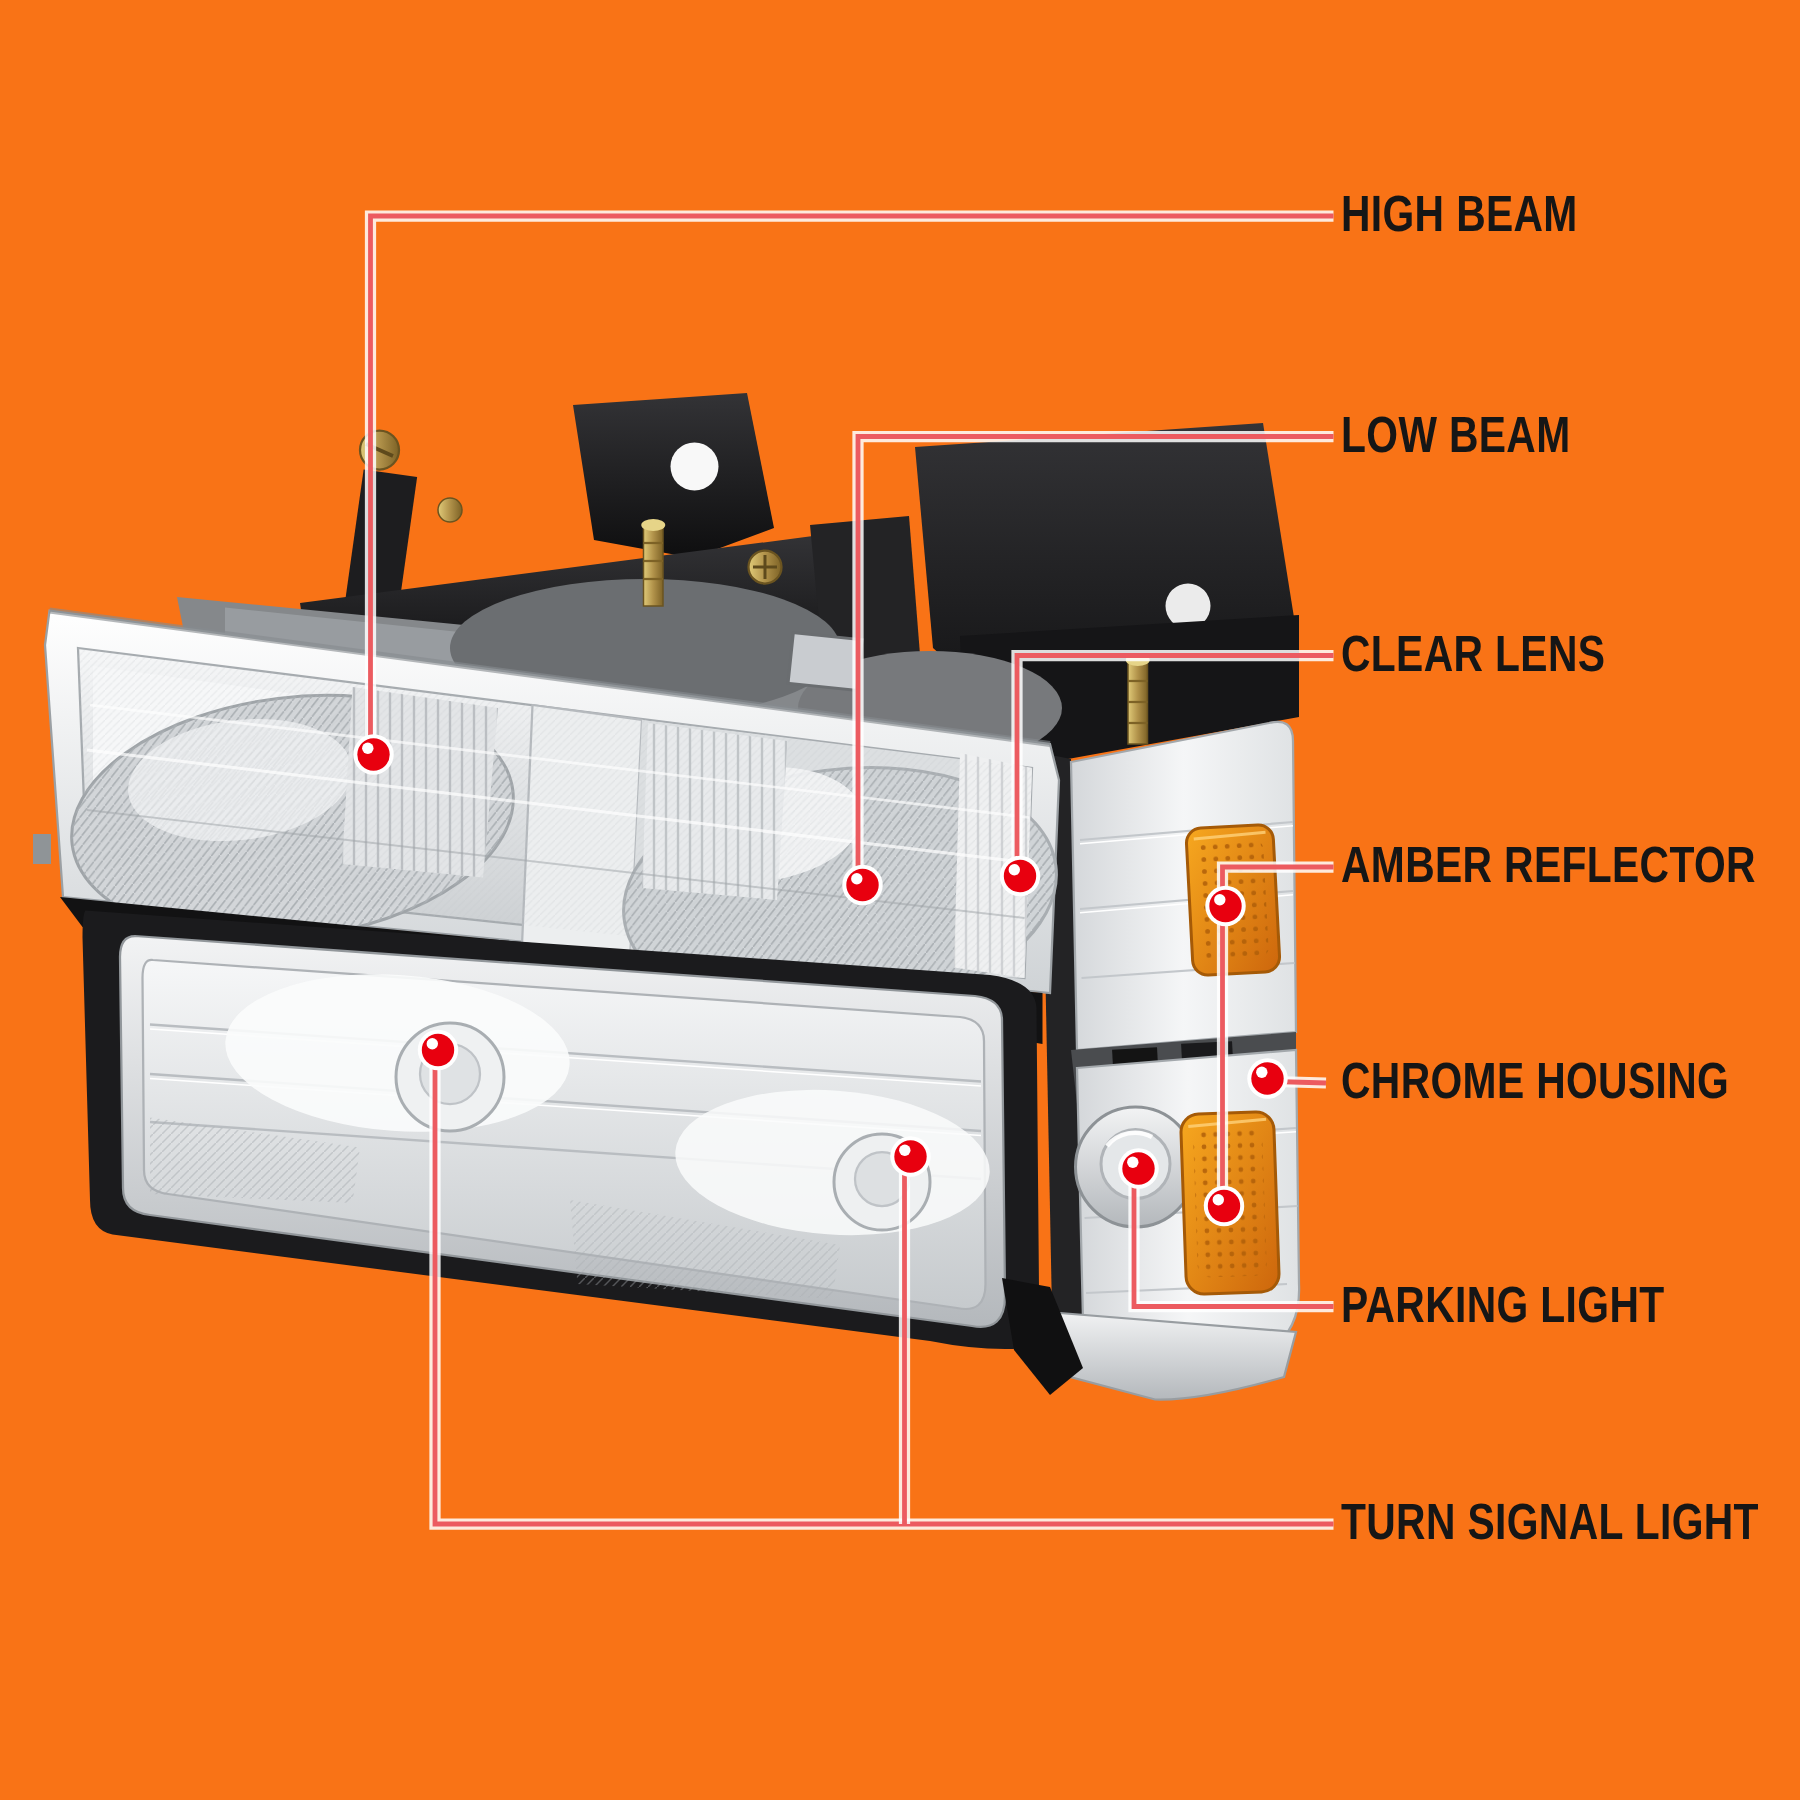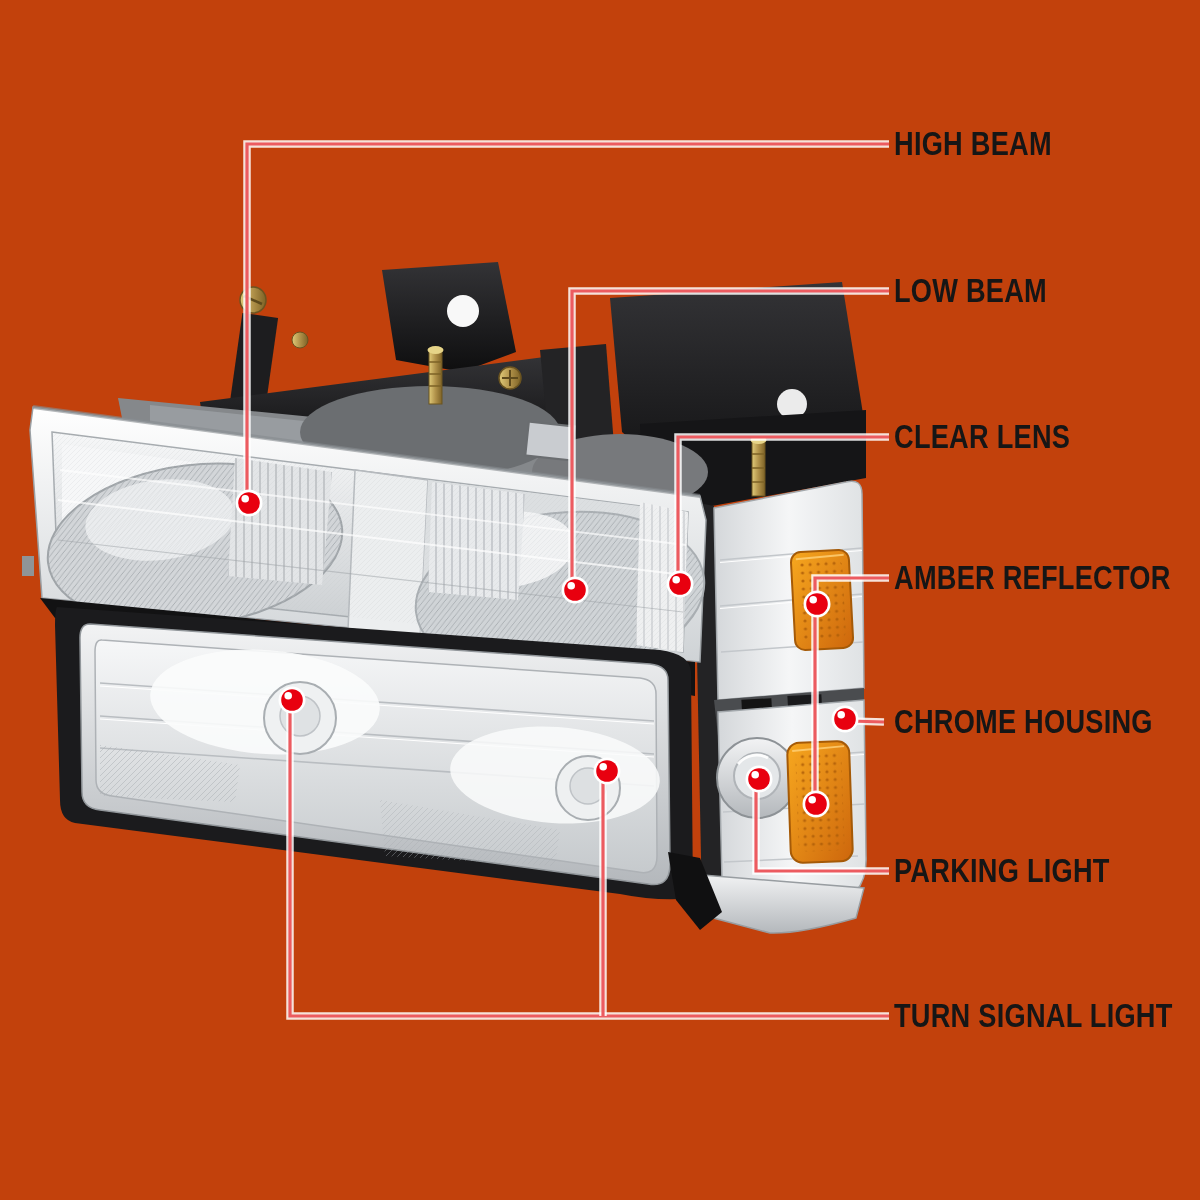--- a/index.html
+++ b/index.html
@@ -1,17 +1,17 @@
 <!DOCTYPE html>
 <html><head>
 <meta charset="utf-8">
 <style>
   html,body{margin:0;padding:0;background:#ffffff;}
   .canvas{
-    position:relative;width:1200px;height:1200px;background:#c2410c;
+    position:relative;width:1200px;height:1200px;background:#f97316;
     overflow:hidden;font-family:"Liberation Sans",sans-serif;
   }
   .layer{position:absolute;left:0;top:0;width:1200px;height:1200px;}
   .callout-label{
     position:absolute;
     font-weight:700;font-size:34px;line-height:1;
     color:#161616;white-space:nowrap;
     transform:translateY(-52%) scaleX(0.80);
     transform-origin:left center;
     letter-spacing:0.3px;

